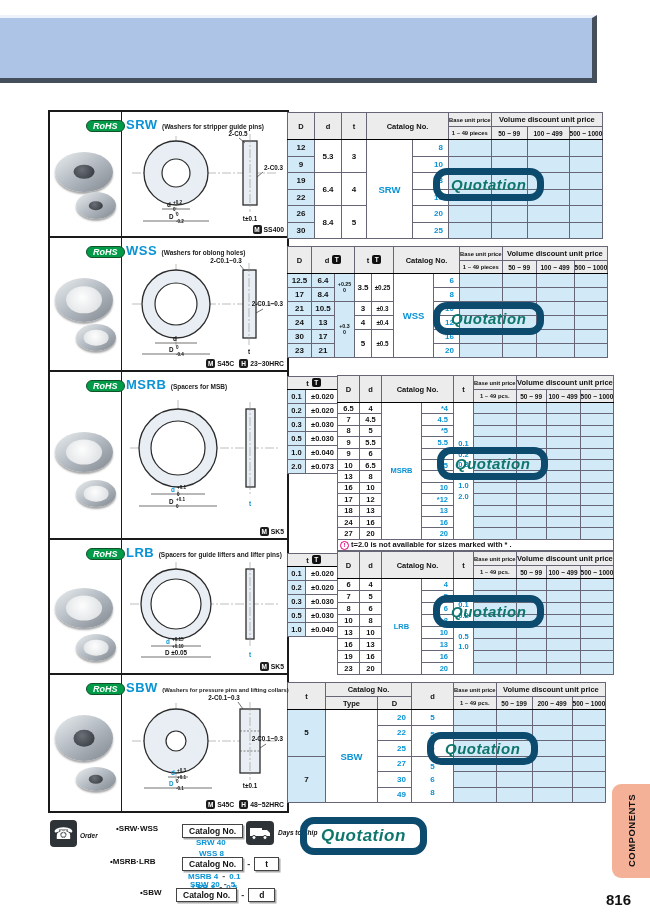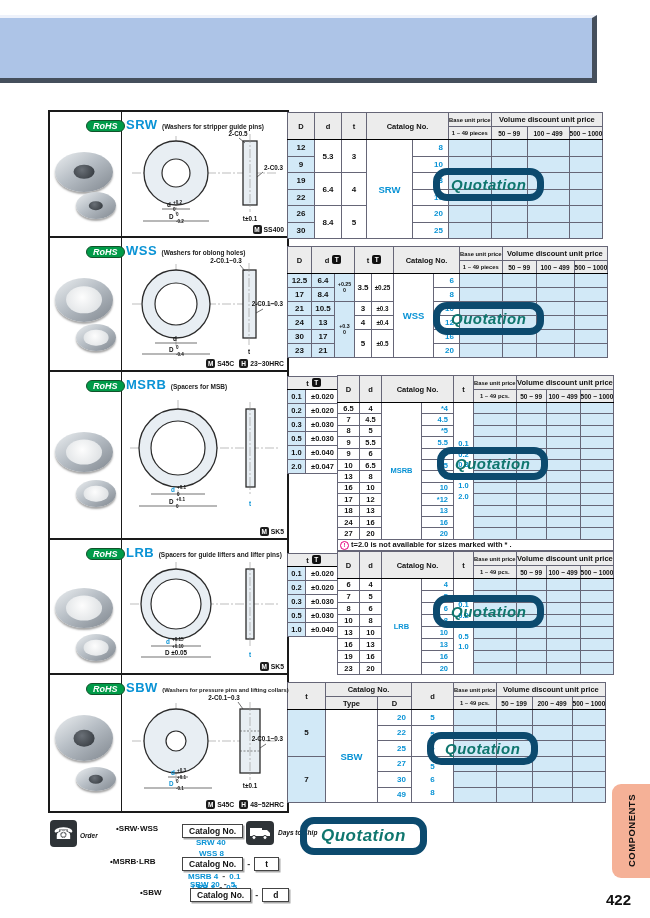--- a/index.html
+++ b/index.html
@@ -541,21 +541,21 @@
       <tr>
           <td class="b">0.5</td>
           <td>±0.030</td>
         </tr>
       <tr>
           <td class="b">1.0</td>
           <td>±0.040</td>
         </tr>
       <tr>
           <td class="b">2.0</td>
-          <td>±0.047</td>
+          <td>±0.073</td>
         </tr>
     </tbody>
   </table>
 </div>
 
 <div class="tbl" id="msrb-table" style="left:337px;top:375px">
   <table class="msrb">
     <colgroup>
         <col style="width:22px">
         <col style="width:22px">
@@ -957,30 +957,30 @@
 <div class="abs" style="left:182px;top:820px"><span class="cat-box">Catalog No.</span></div>
 <div class="ex" style="left:196px;top:838px">SRW 40</div>
 <div class="ex" style="left:199px;top:849px">WSS 8</div>
 
 <div class="bullet" style="left:110px;top:857px">•MSRB·LRB</div>
 <div class="abs" style="left:182px;top:853px"><span class="cat-box">Catalog No.</span><span class="dash">-</span><span class="mini-box">t</span></div>
 <div class="ex" style="left:188px;top:871px"><span>MSRB 4</span><span class="dash">-</span><span>0.1</span></div>
 <div class="ex" style="left:192px;top:882px"><span>LRB 8</span><span class="dash">-</span><span>0.5</span></div>
 
 <div class="bullet" style="left:140px;top:888px">•SBW</div>
-<div class="abs" style="left:190px;top:884px"><span class="cat-box">Catalog No.</span><span class="dash">-</span><span class="mini-box">d</span></div>
+<div class="abs" style="left:176px;top:884px"><span class="cat-box">Catalog No.</span><span class="dash">-</span><span class="mini-box">d</span></div>
 <div class="ex" style="left:190px;top:879px"><span>SBW 20</span><span class="dash">-</span><span>5</span></div>
 
 <div class="ship-icon">
   <svg width="22" height="14">
     <rect x="1" y="2" width="12" height="8" fill="#fff"></rect>
     <path d="M13 4 h5 l3 3 v3 h-8 z" fill="#fff"></path>
     <circle cx="5" cy="11.5" r="2" fill="#fff" stroke="#2e3337"></circle>
     <circle cx="16" cy="11.5" r="2" fill="#fff" stroke="#2e3337"></circle>
   </svg>
 </div>
 <div class="ship-label">Days to Ship</div>
 <div class="stamp" id="order-stamp" style="left:300px;top:817px">Quotation</div>
 
 <div class="side-tab">
     <span>COMPONENTS</span>
   </div>
-<div class="page-num">422</div>
+<div class="page-num">816</div>
 
 </body></html>

